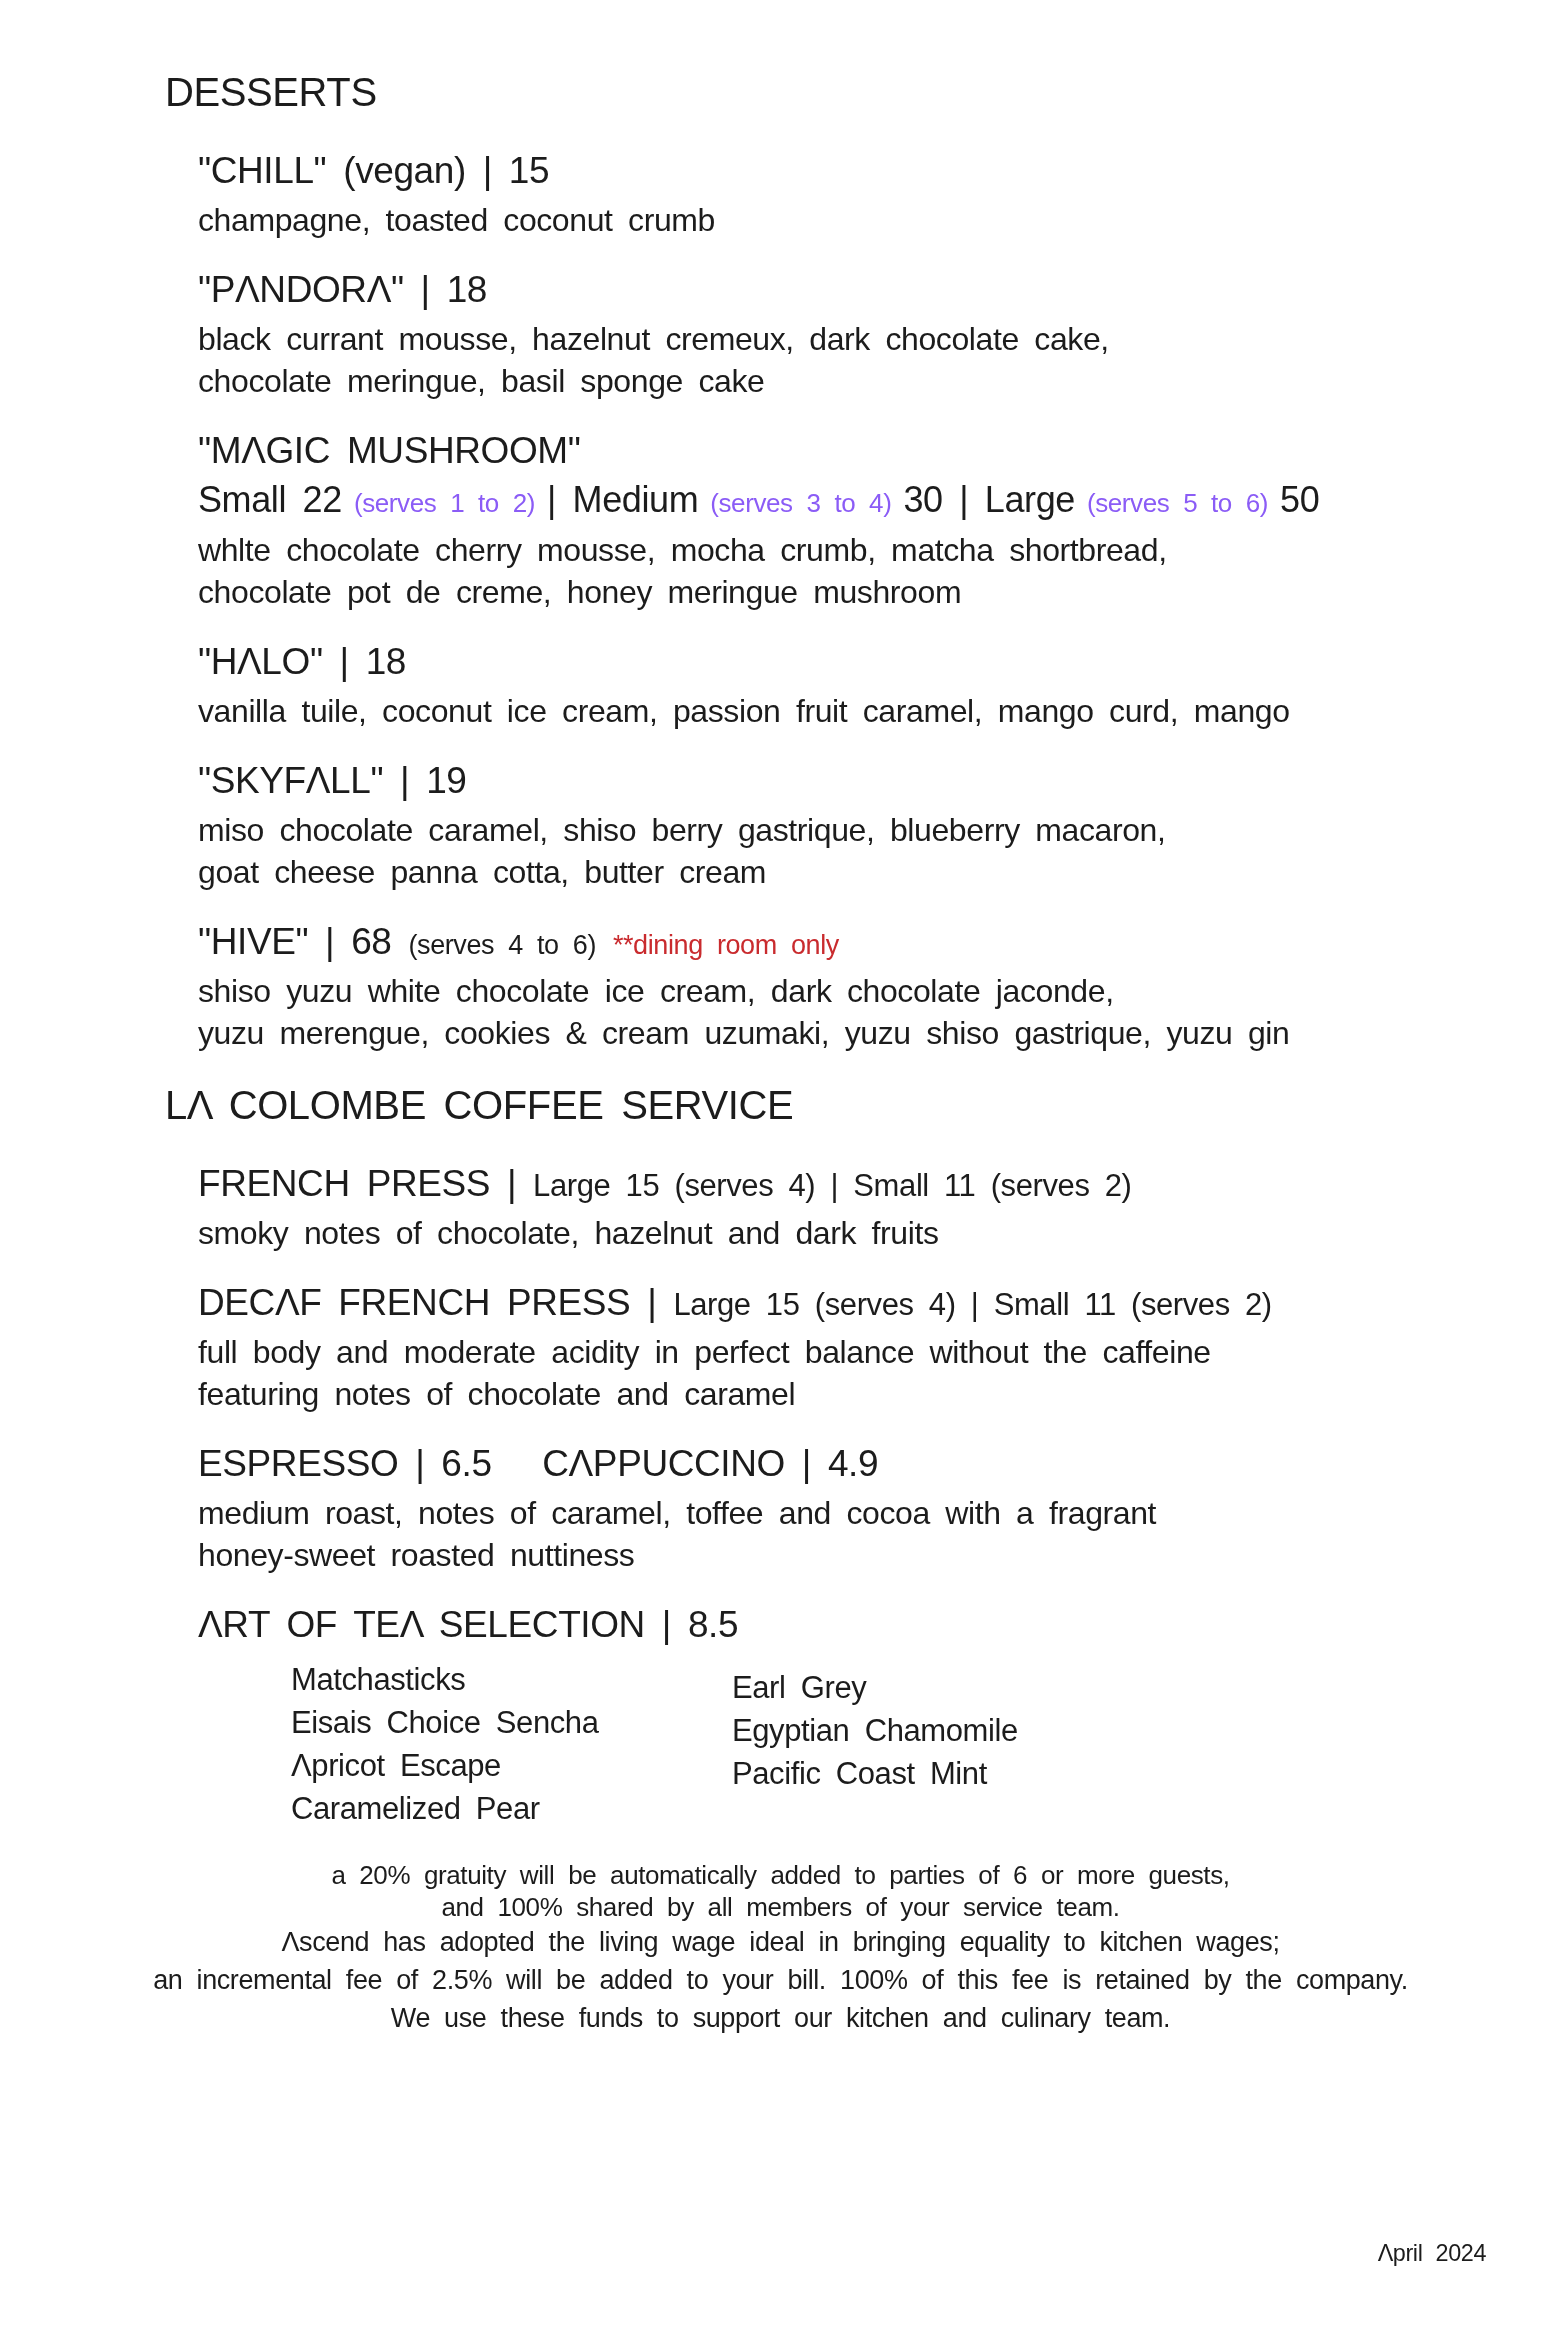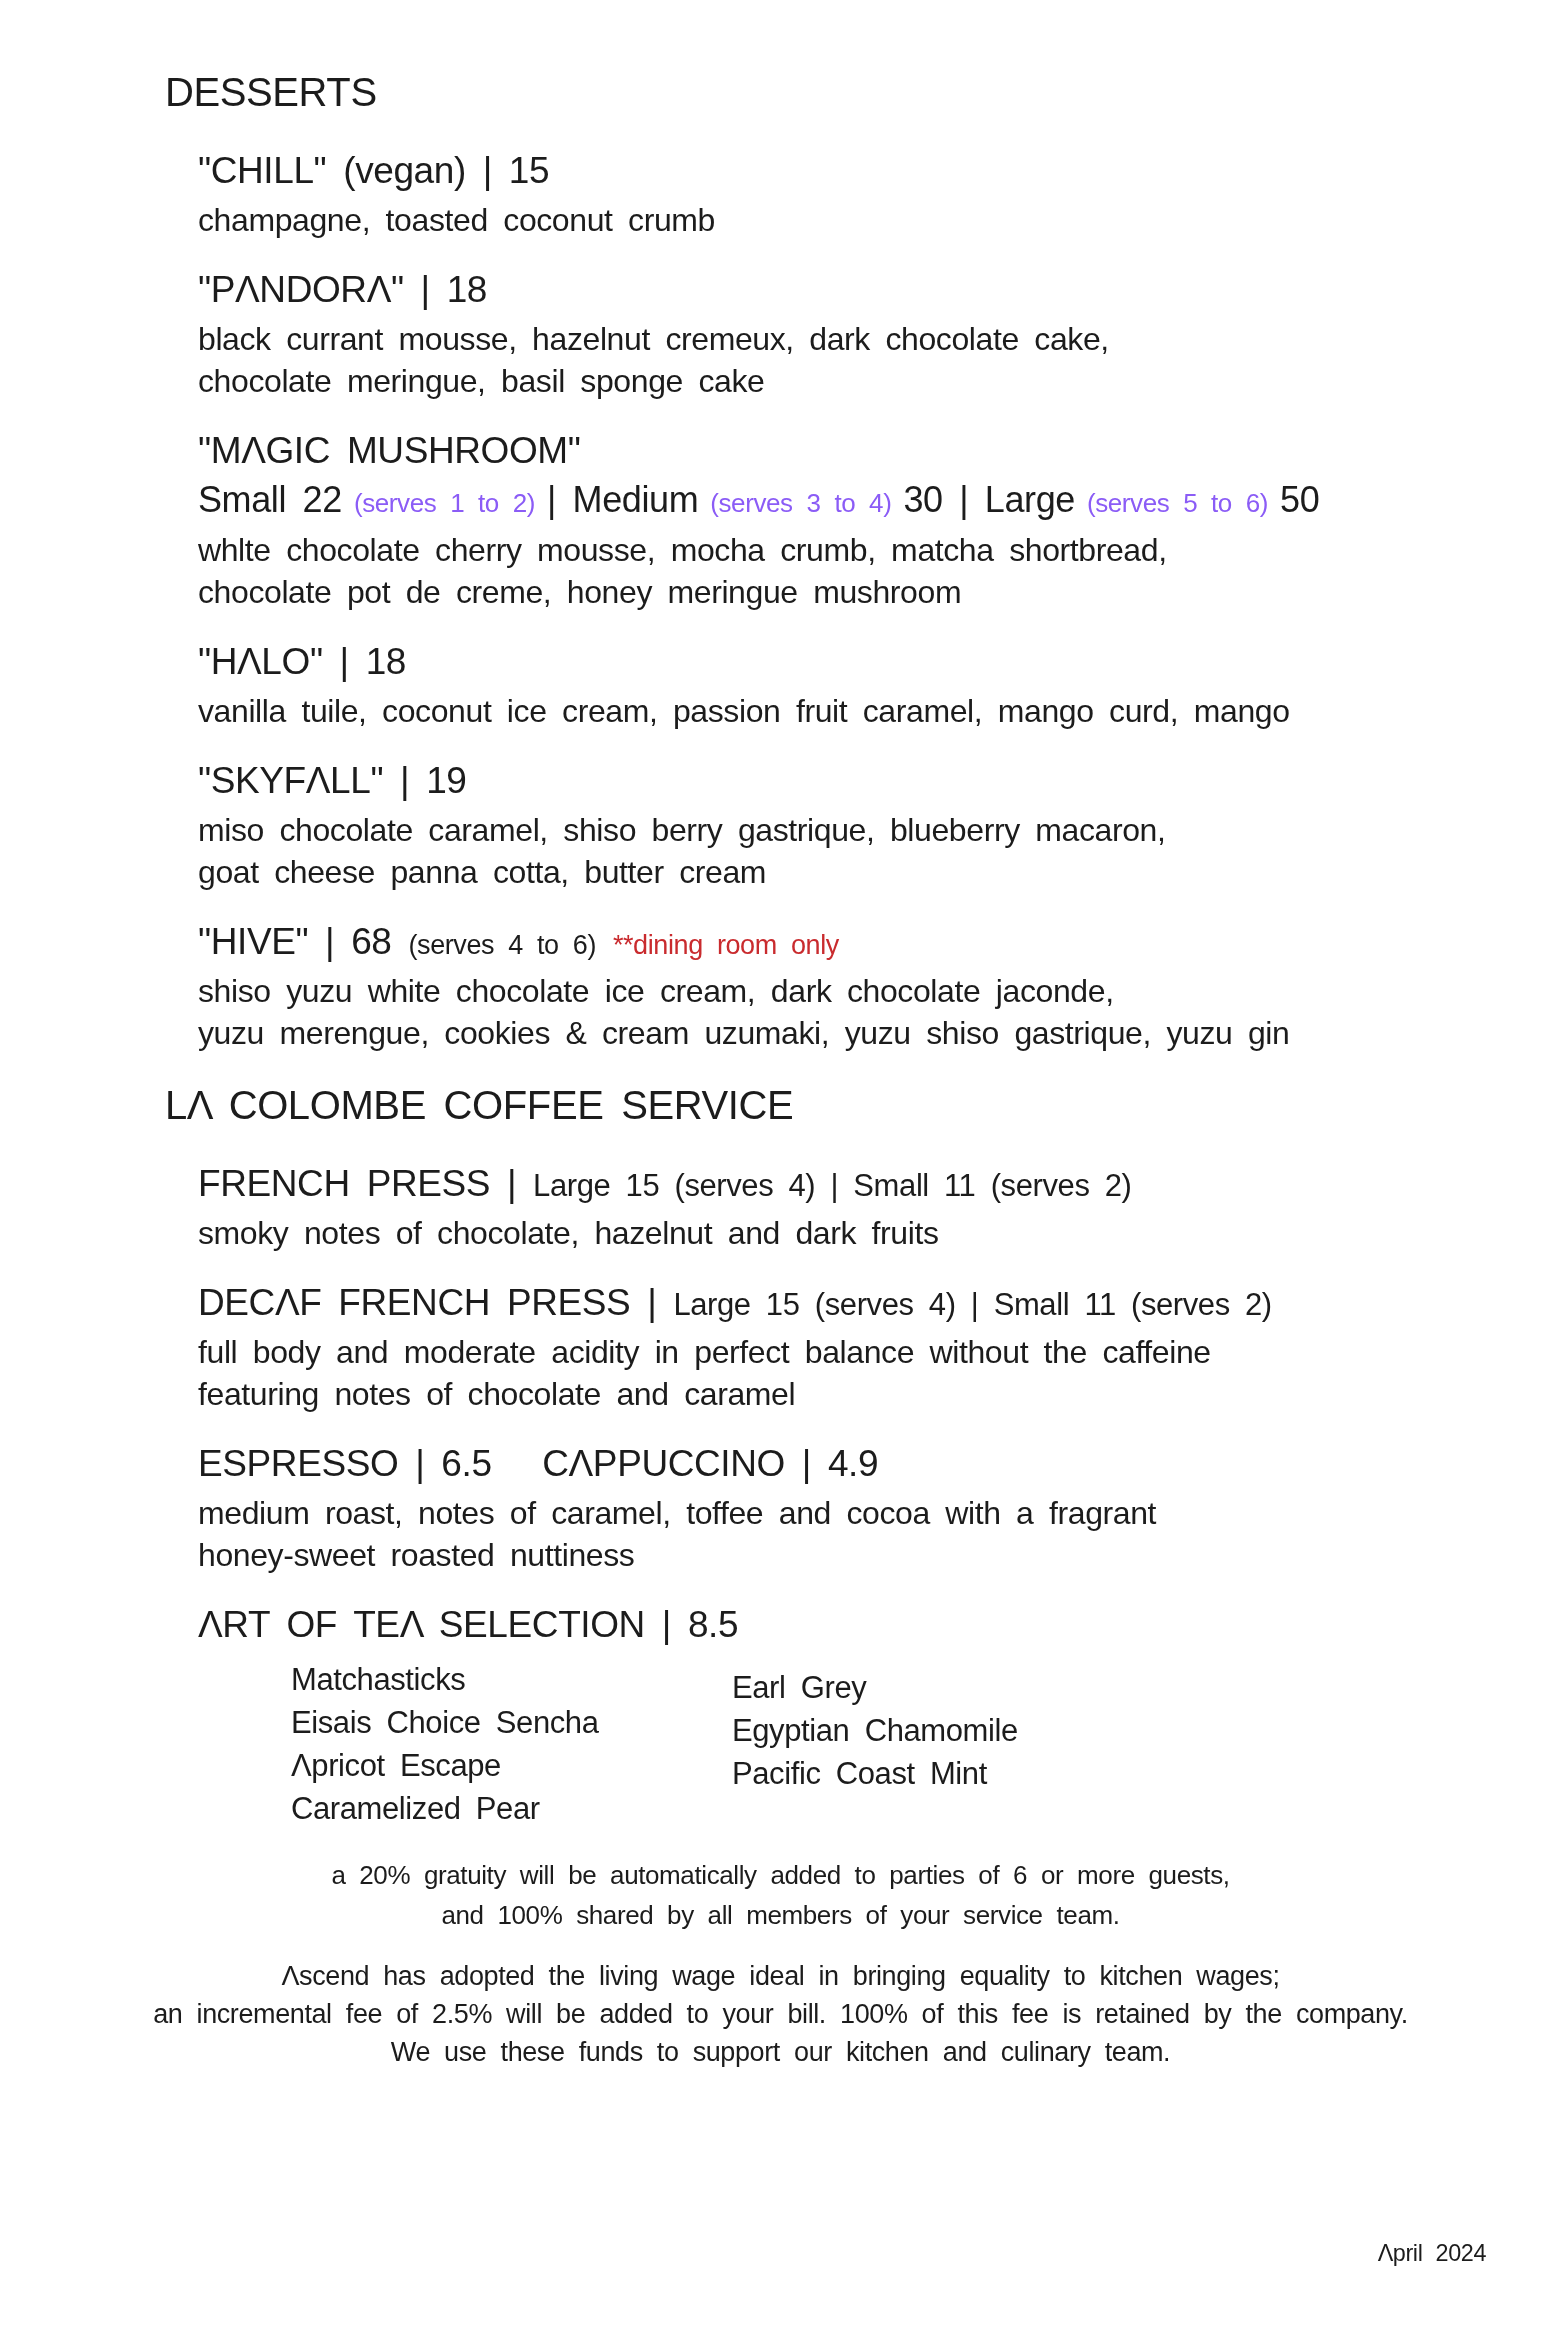--- a/index.html
+++ b/index.html
@@ -40,22 +40,22 @@
     line-height:42px;
     white-space:pre-wrap;
   }
   .tea-cols{display:flex;margin:14px 0 0 93px;}
   .tea-col{display:flex;flex-direction:column;}
   .tea-col-1{width:441px;}
   .tea-col-2{padding-top:7.8px;}
   .tea-item{font-size:31px;line-height:43px;}
   .footer{width:1561px;text-align:center;}
   .gratuity-block{margin-top:24px;}
-  .gratuity-line{font-size:26px;line-height:32px;margin-top:8px;}
-  .wage-block{margin-top:26px;}
+  .gratuity-line{font-size:26px;line-height:32px;}
+  .wage-block{}
   .wage-line{font-size:27px;line-height:38px;}
   .date-stamp{
     position:absolute;
     right:75px;bottom:75px;
     font-size:23.4px;
     letter-spacing:-0.4px;
   }
 </style>
 </head>
 <body>

